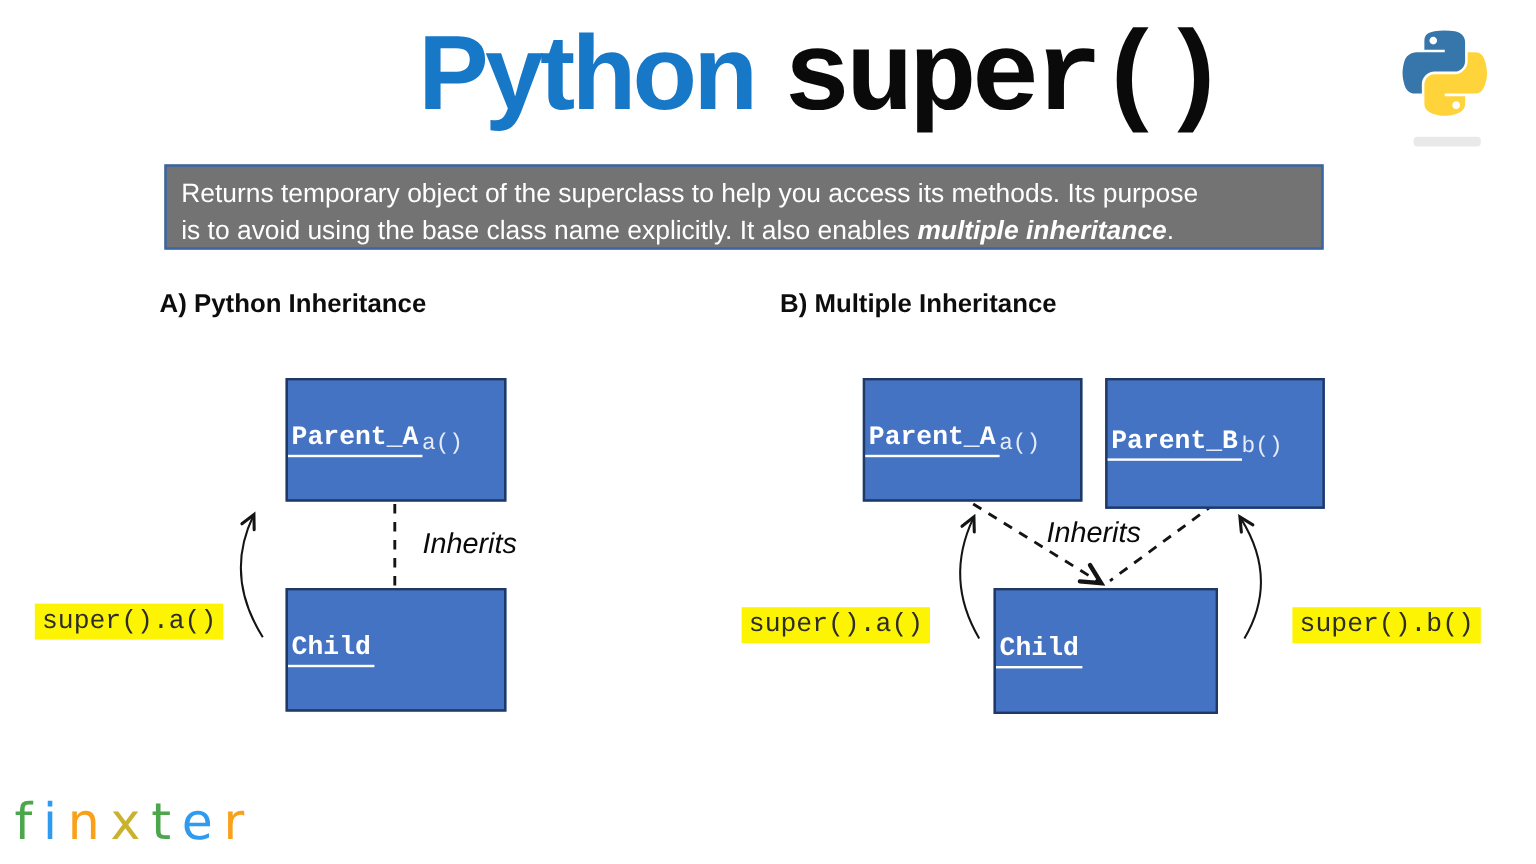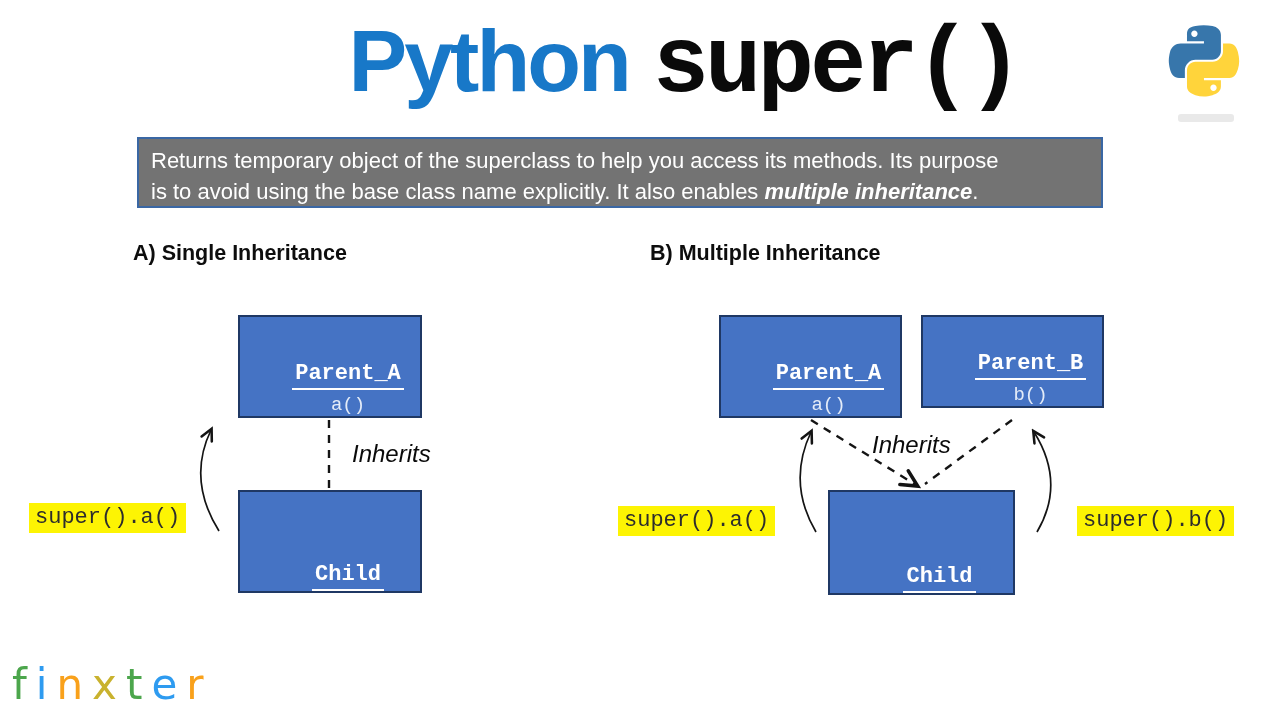--- a/index.html
+++ b/index.html
@@ -25,30 +25,30 @@
           padding:6px 12px 6px 12px;}
   .banner .em{font-weight:700;font-style:italic;}
 
   
   .section-label{position:absolute;font-size:21.5px;font-weight:700;color:#0d0d0d;white-space:nowrap;}
   .sec-a{left:133px;top:241px;}
   .sec-b{left:650px;top:241px;}
 
   
   .uml-box{position:absolute;box-sizing:border-box;border:2px solid #1f3864;
-           display:flex;flex-direction:column;align-items:center;justify-content:flex-end;
-           color:#ffffff;font-family:"Liberation Mono","DejaVu Sans Mono",monospace;padding-left:36px;}
+           display:flex;flex-direction:row;align-items:center;justify-content:flex-start;
+           color:#ffffff;font-family:"Liberation Mono","DejaVu Sans Mono",monospace;}
   .cls{font-weight:700;font-size:22px;border-bottom:2px solid #ffffff;padding:0 3px 2px 3px;
        white-space:nowrap;}
   .mth{font-size:19px;margin-top:4px;color:#e4ecf8;white-space:nowrap;}
 
   .boxA-parent{left:238px;top:315px;width:184px;height:103px;}
   .boxA-child {left:238px;top:490px;width:184px;height:103px;}
   .boxB-pa    {left:719px;top:315px;width:183px;height:103px;}
-  .boxB-pb    {left:921px;top:315px;width:183px;height:93px;}
+  .boxB-pb    {left:921px;top:315px;width:183px;height:109px;}
   .boxB-child {left:828px;top:490px;width:187px;height:105px;}
 
   
   .super-label{position:absolute;font-family:"Liberation Mono","DejaVu Sans Mono",monospace;
                font-size:22px;color:#2d2d2d;padding:2px 6px 3px 6px;white-space:nowrap;margin-top:48px;}
   .superA {left:29px;top:455px;}
   .superBL{left:618px;top:458px;}
   .superBR{left:1077px;top:458px;}
 
   
@@ -78,21 +78,21 @@
     <path d="M63.391 1.988c-4.222.02-8.252.379-11.8 1.007-10.45 1.846-12.346 5.71-12.346 12.837v9.411h24.693v3.137H29.977c-7.176 0-13.46 4.313-15.426 12.521-2.268 9.405-2.368 15.275 0 25.096 1.755 7.311 5.947 12.519 13.124 12.519h8.491V67.234c0-8.151 7.051-15.34 15.426-15.34h24.665c6.866 0 12.346-5.654 12.346-12.548V15.833c0-6.693-5.646-11.72-12.346-12.837-4.244-.706-8.645-1.027-12.866-1.008zM50.037 9.557c2.55 0 4.634 2.117 4.634 4.721 0 2.593-2.083 4.69-4.634 4.69-2.56 0-4.633-2.097-4.633-4.69-.001-2.604 2.073-4.721 4.633-4.721z" style="fill: rgb(55, 118, 171);"></path>
     <path d="M91.682 28.38v10.966c0 8.5-7.208 15.655-15.426 15.655H51.591c-6.756 0-12.346 5.783-12.346 12.549v23.515c0 6.691 5.818 10.628 12.346 12.547 7.816 2.297 15.312 2.713 24.665 0 6.216-1.801 12.346-5.423 12.346-12.547v-9.412H63.938v-3.138h37.012c7.176 0 9.852-5.005 12.348-12.519 2.578-7.735 2.467-15.174 0-25.096-1.774-7.145-5.161-12.521-12.348-12.521h-9.268zM77.809 87.927c2.561 0 4.634 2.097 4.634 4.692 0 2.602-2.074 4.719-4.634 4.719-2.55 0-4.633-2.117-4.633-4.719 0-2.595 2.083-4.692 4.633-4.692z" style="fill: rgb(255, 212, 59);"></path>
   </svg>
   <div class="python-wordmark"></div>
 
   <div class="banner" style="background-color: #737373; border-color: rgb(58, 103, 164);">
     <div>Returns temporary object of the superclass to help you access its methods. Its purpose</div>
     <div><span>is to avoid using the base class name explicitly. It also enables </span><span class="em">multiple inheritance</span><span>.</span></div>
   </div>
 
-  <div class="section-label sec-a">A) Single Inheritance</div>
+  <div class="section-label sec-a">A) Python Inheritance</div>
   <div class="section-label sec-b">B) Multiple Inheritance</div>
 
   <svg class="connectors" viewBox="0 0 1280 720">
     <defs>
       <marker id="ah" viewBox="0 0 12 12" refX="9" refY="6" markerWidth="10" markerHeight="10" orient="auto">
         <path d="M2 2 L10 6 L2 10" fill="none" stroke="#141414" stroke-width="1.8" stroke-linecap="round"></path>
       </marker>
     </defs>
 
     <path d="M 329 420 L 329 488" fill="none" stroke="#141414" stroke-width="2.4" stroke-dasharray="8 7"></path>

